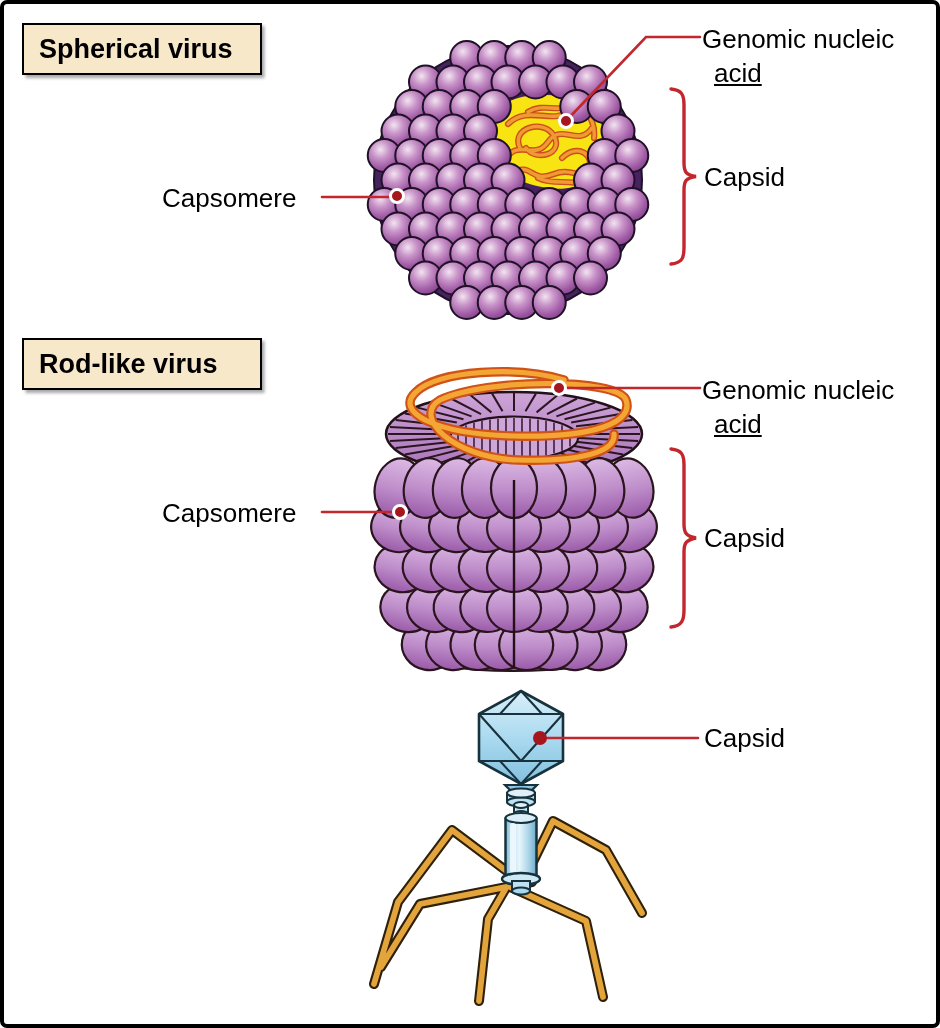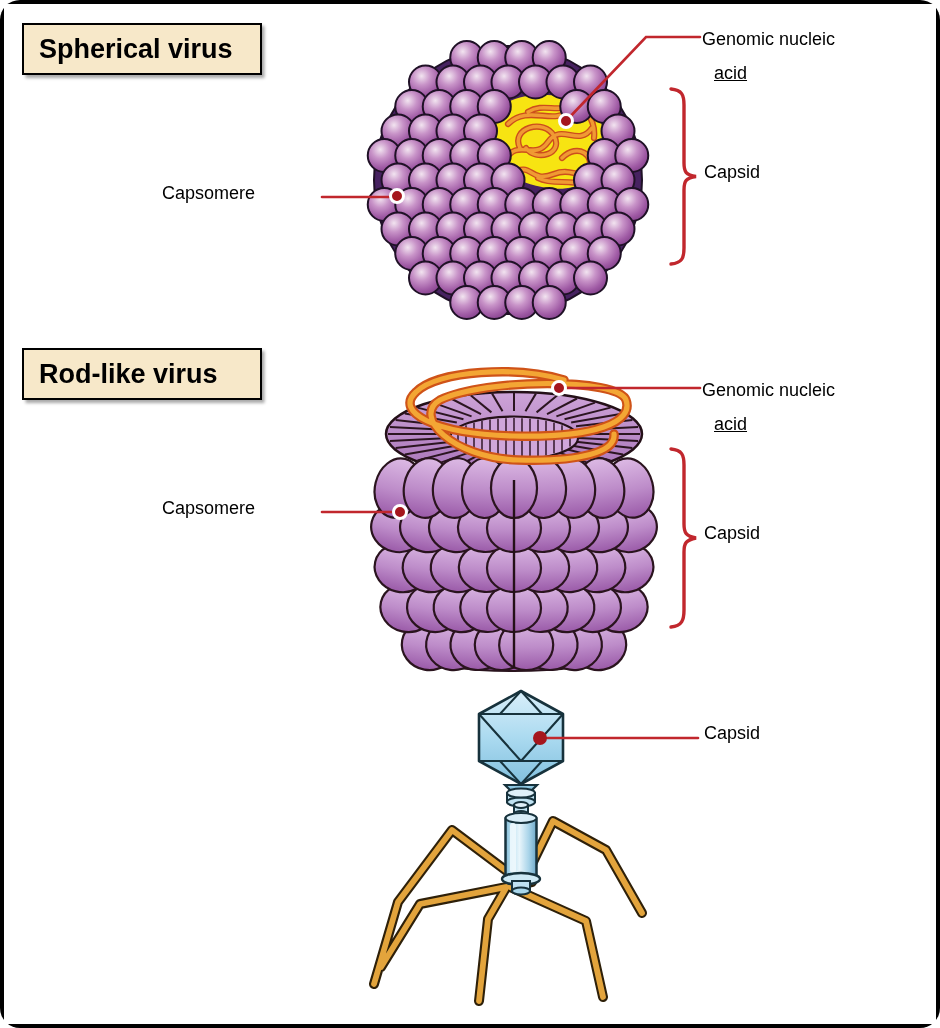--- a/index.html
+++ b/index.html
@@ -1,25 +1,25 @@
 <!DOCTYPE html>
 <html><head>
 <meta charset="utf-8">
 <style>
   html,body{margin:0;padding:0;background:#ffffff;}
   .canvas{position:relative;width:940px;height:1028px;background:#fff;overflow:hidden;
-          font-family:"Liberation Sans", sans-serif;border-radius:20px;}
+          font-family:"Liberation Sans", sans-serif;}
   .frame{position:absolute;left:0;top:0;right:0;bottom:0;border:4px solid #000;
          border-radius:7px;box-sizing:border-box;pointer-events:none;}
   .art{position:absolute;left:0;top:0;}
   .title-box{position:absolute;left:22px;width:240px;height:52px;background:#f7e8c9;
              border:2.5px solid #000;box-shadow:2.5px 3px 3px rgba(0,0,0,0.35);
              box-sizing:border-box;display:flex;align-items:center;padding-left:15px;
              font-size:27px;font-weight:bold;color:#000;}
-  .lbl{position:absolute;font-size:18px;color:#000;white-space:nowrap;}
+  .lbl{position:absolute;font-size:26px;color:#000;white-space:nowrap;}
   .lbl .l2{margin-left:12px;text-decoration:underline;}
   .lh{line-height:34px;}
 </style>
 </head>
 <body>
 
 <div class="canvas">
 
   <svg class="art" width="940" height="1028" viewBox="0 0 940 1028">
     <defs>
@@ -314,21 +314,21 @@
                C686,540 684,543 684,552 L684,610 C684,620 682,626 671,627" stroke="#c1272d" stroke-width="3.4" fill="none"></path>
 
       <path d="M698,738 L547,738" stroke="#c1272d" stroke-width="2.6" fill="none"></path>
       <circle cx="540" cy="738" r="7" fill="#a5161d"></circle>
     </g>
   </svg>
 
   <div class="title-box" style="top:23px">
     <span>Spherical virus</span>
   </div>
-  <div class="title-box" style="top:348px">
+  <div class="title-box" style="top:338px">
     <span>Rod-like virus</span>
   </div>
 
   <div class="lbl" style="left:162px;top:183px">Capsomere</div>
   <div class="lbl lh" style="left:702px;top:22px">
     <div>Genomic nucleic</div>
     <div class="l2">acid</div>
   </div>
   <div class="lbl" style="left:704px;top:162px">Capsid</div>
 

